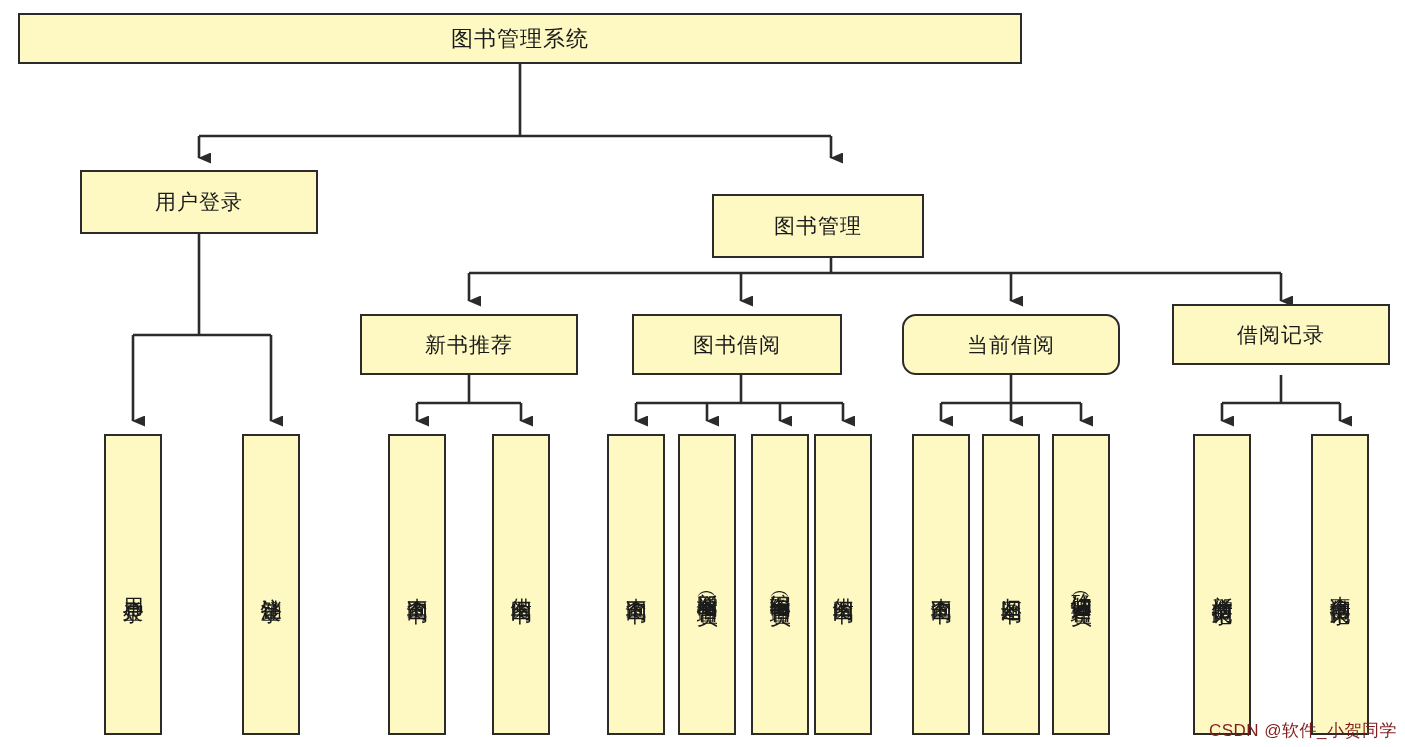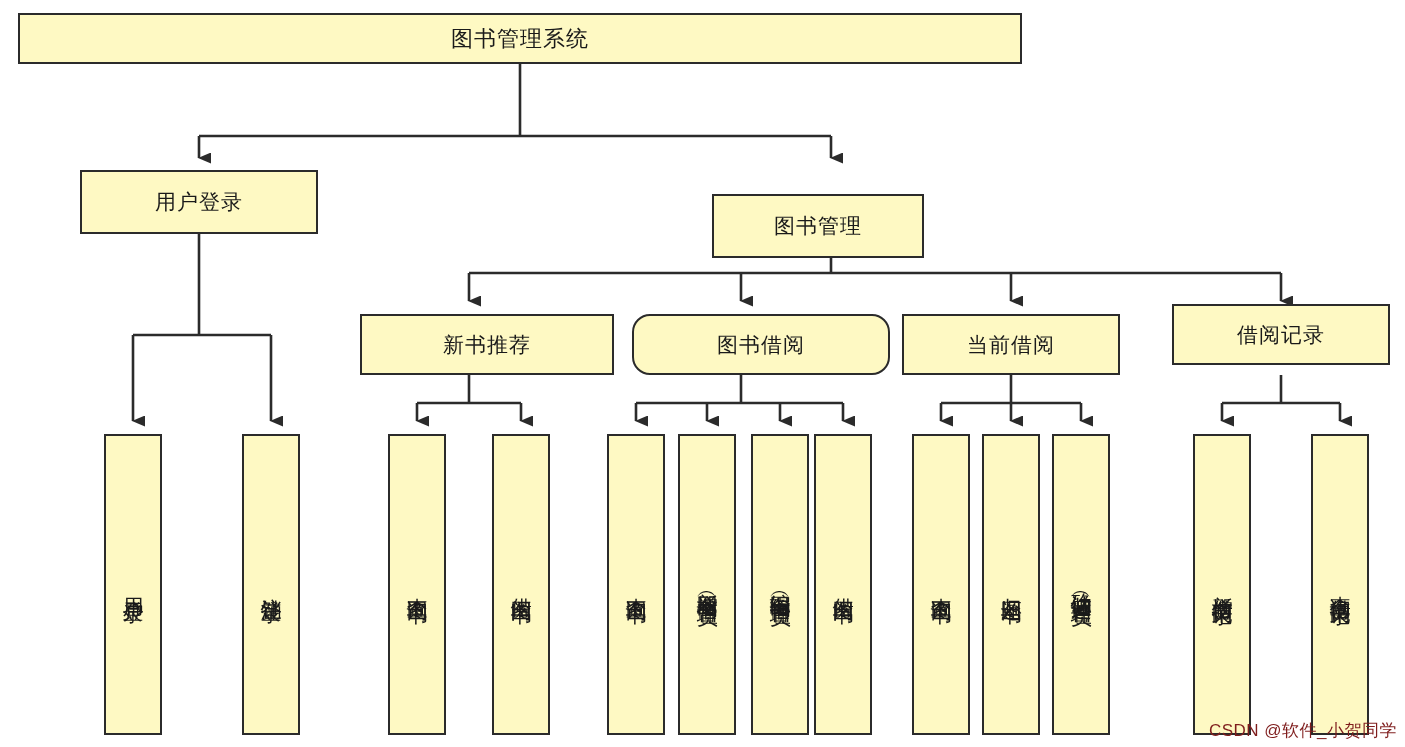--- a/index.html
+++ b/index.html
@@ -126,29 +126,29 @@
   </div>
 
   <div class="node horiz" style="left:80px; top:170px; width:238px; height:64px;">
     <span>用户登录</span>
   </div>
 
   <div class="node horiz" style="left:712px; top:170px; width:212px; height:64px;margin-top:24px;">
     <span>图书管理</span>
   </div>
 
-  <div class="node horiz" style="left:360px; top:314px; width:254px; height:61px;">
+  <div class="node horiz" style="left:360px; top:314px; width:218px; height:61px;">
     <span>新书推荐</span>
   </div>
 
-  <div class="node horiz" style="left:632px; top:314px; width:258px; height:61px;border-radius:18px;">
+  <div class="node horiz" style="left:632px; top:314px; width:210px; height:61px;">
     <span>图书借阅</span>
   </div>
 
-  <div class="node horiz" style="left:902px; top:314px; width:218px; height:61px;">
+  <div class="node horiz" style="left:902px; top:314px; width:218px; height:61px;border-radius:14px;">
     <span>当前借阅</span>
   </div>
 
   <div class="node horiz" style="left:1172px; top:304px; width:218px; height:61px;">
     <span>借阅记录</span>
   </div>
 
   <div class="node vert" style="left:104px; top:434px; width:58px; height:301px;">
     <span class="vlabel">用户登录</span>
   </div>

